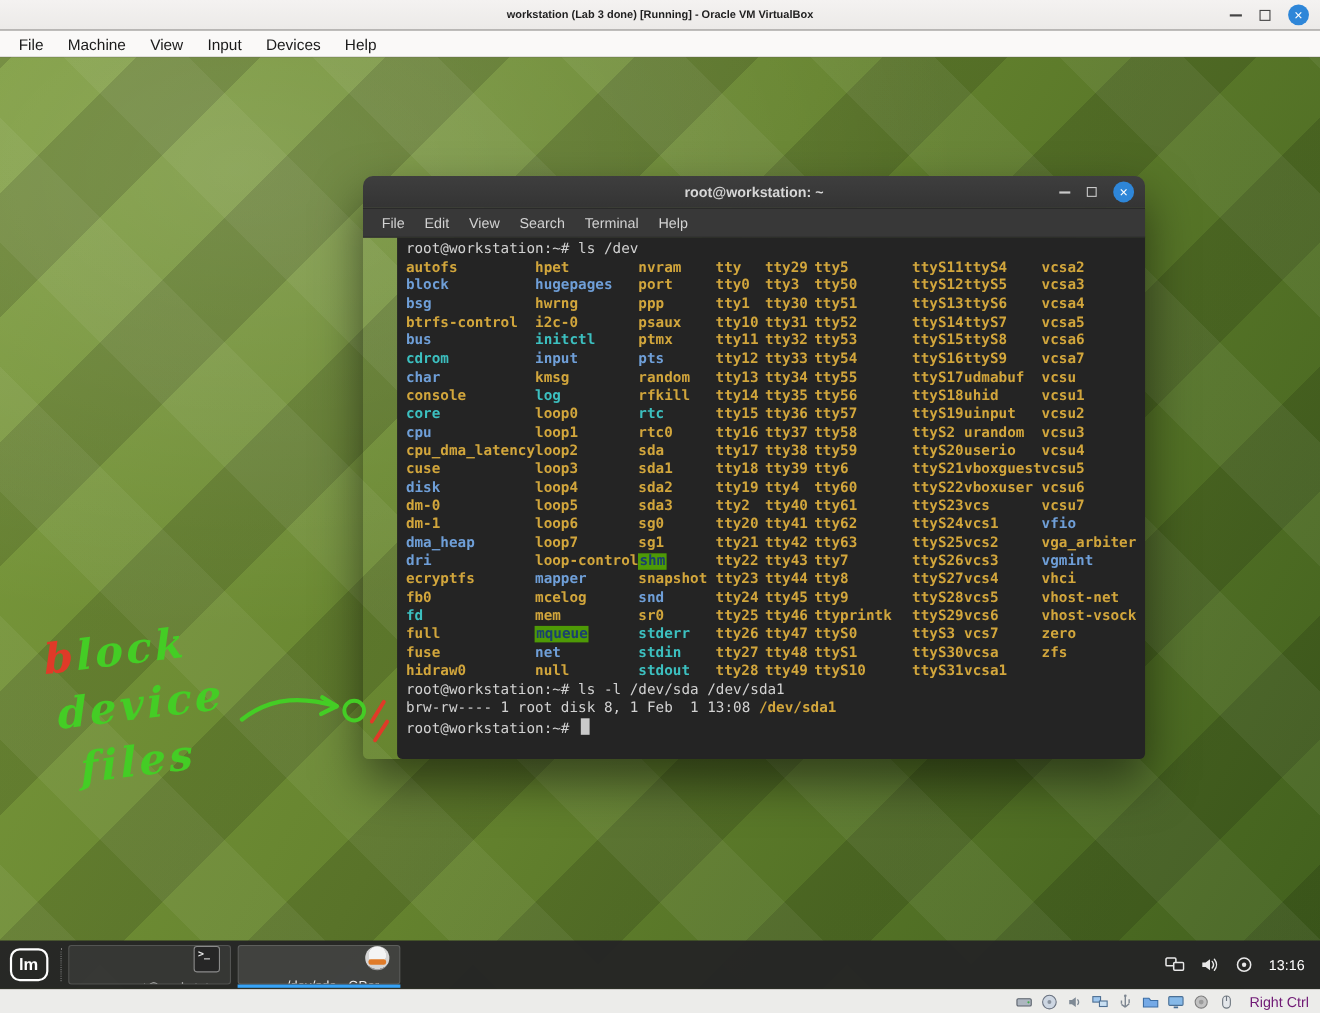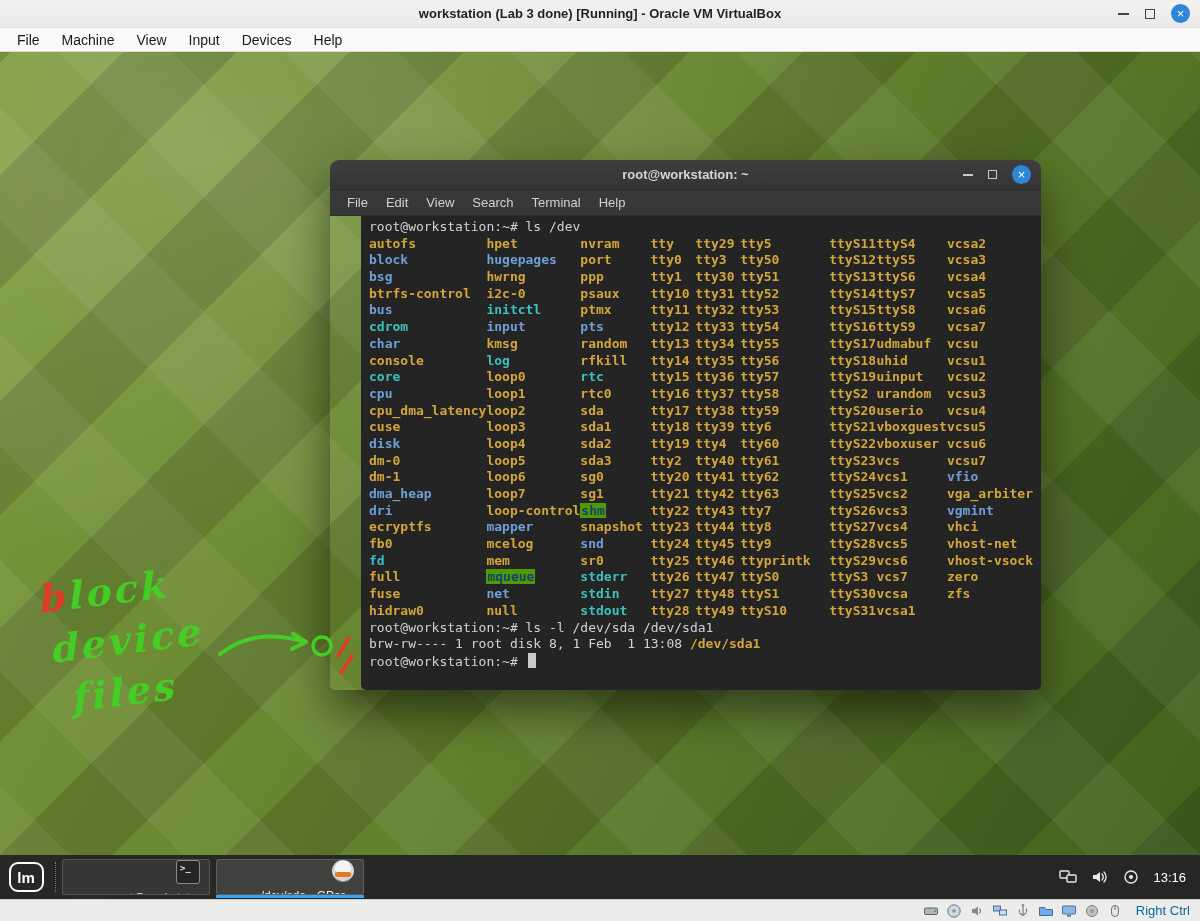--- a/index.html
+++ b/index.html
@@ -2,21 +2,21 @@
 <html><head>
 <meta charset="utf-8">
 <style>
   * { margin:0; padding:0; box-sizing:border-box; }
   html,body { width:1200px; height:921px; overflow:hidden; font-family:"Liberation Sans", sans-serif; background:#000; }
   .vbox-window { width:1200px; height:921px; display:flex; flex-direction:column; }
 
   
   .vbox-titlebar { height:28px; background:linear-gradient(#f4f2f1,#eceae8); position:relative;
     display:flex; align-items:center; justify-content:center; border-bottom:1px solid #e2e0de; flex:0 0 28px; }
-  .vbox-title { font-size:13px; color:#1f1f1f; font-weight:700; }
+  .vbox-title { font-size:10px; color:#1f1f1f; font-weight:700; }
   .vbox-controls { position:absolute; right:10px; top:0; height:100%; display:flex; align-items:center; gap:16px; }
   .wc-min { width:11px; height:2px; background:#444; display:inline-block; }
   .wc-max { width:10px; height:10px; border:1.5px solid #444; display:inline-block; }
   .wc-close { width:19px; height:19px; border-radius:50%; background:#2e86d8; color:#fff; font-size:13px;
     display:flex; align-items:center; justify-content:center; line-height:1; }
   .vbox-menubar { height:24px; background:#faf9f8; display:flex; align-items:center; padding-left:6px;
     border-bottom:1px solid #dddbd9; flex:0 0 24px; }
   .vbox-menubar span { font-size:14px; color:#1a1a1a; padding:2px 11px; cursor:default; }
 
   
@@ -82,21 +82,21 @@
   .task-term-icon::before { content:">_"; position:absolute; left:3px; top:2px; color:#e8e8e8; font:700 9px "DejaVu Sans Mono",monospace; }
   .task-gparted-icon { width:22px; height:22px; border-radius:50%; flex:0 0 22px; position:relative; overflow:hidden;
     background:radial-gradient(circle at 50% 38%, #f4f4f4 0 44%, #d6d6d6 45% 70%, #9b9b9b 71% 100%); }
   .task-gparted-icon::after { content:""; position:absolute; left:3px; right:3px; top:12px; height:5px; background:#e07b28; border-radius:2px; }
   .tray { margin-left:auto; display:flex; align-items:center; gap:14px; padding-right:14px; }
   .clock { color:#fff; font-size:13px; }
 
   
   .vbox-statusbar { height:22px; background:#ececea; border-top:1px solid #d2d0ce; display:flex;
     align-items:center; justify-content:flex-end; gap:7px; padding:0 10px; flex:0 0 22px; }
-  .hostkey { font-size:13px; color:#0369a1; margin-left:6px; }
+  .hostkey { font-size:13px; color:#701a75; margin-left:6px; }
 </style>
 </head>
 <body>
 
 <div class="vbox-window">
 
   <div class="vbox-titlebar">
     <span class="vbox-title">workstation (Lab 3 done) [Running] - Oracle VM VirtualBox</span>
     <div class="vbox-controls">
       <span class="wc-min"></span>

